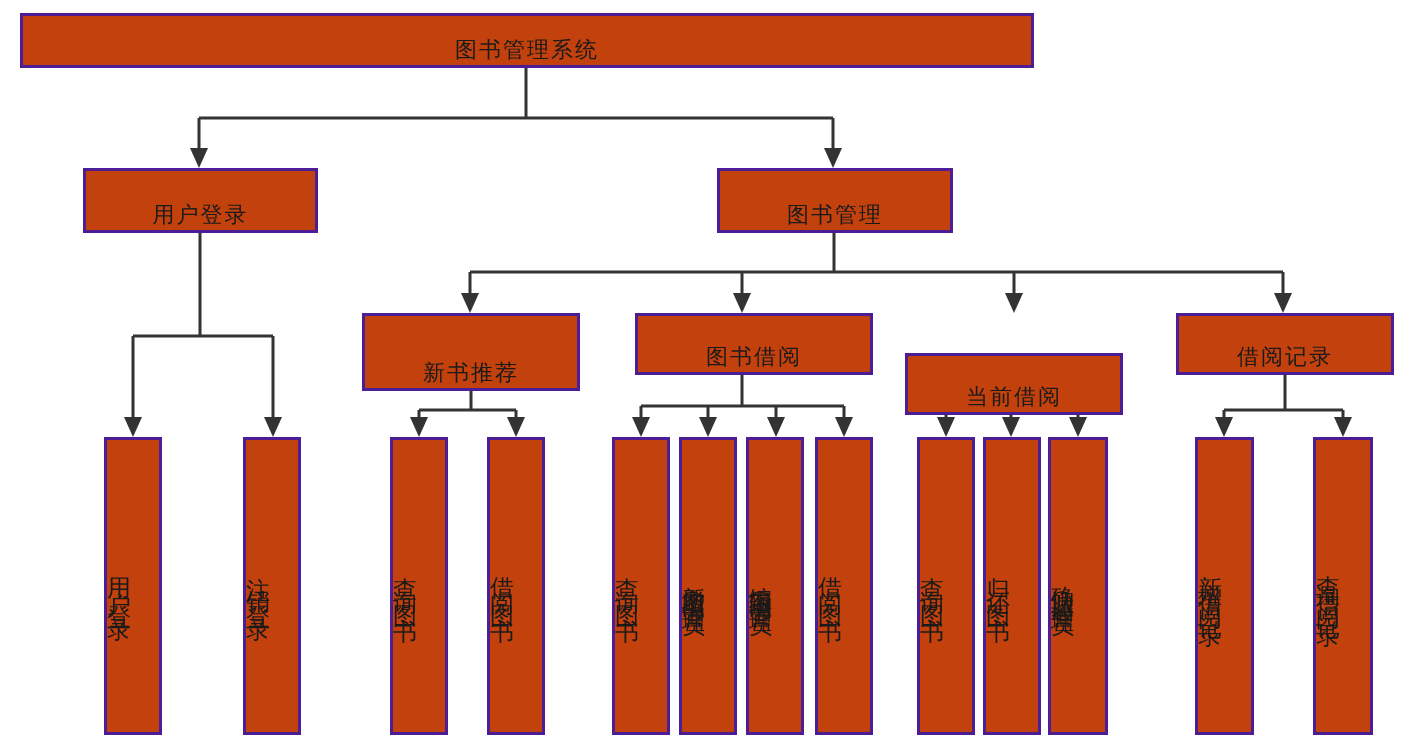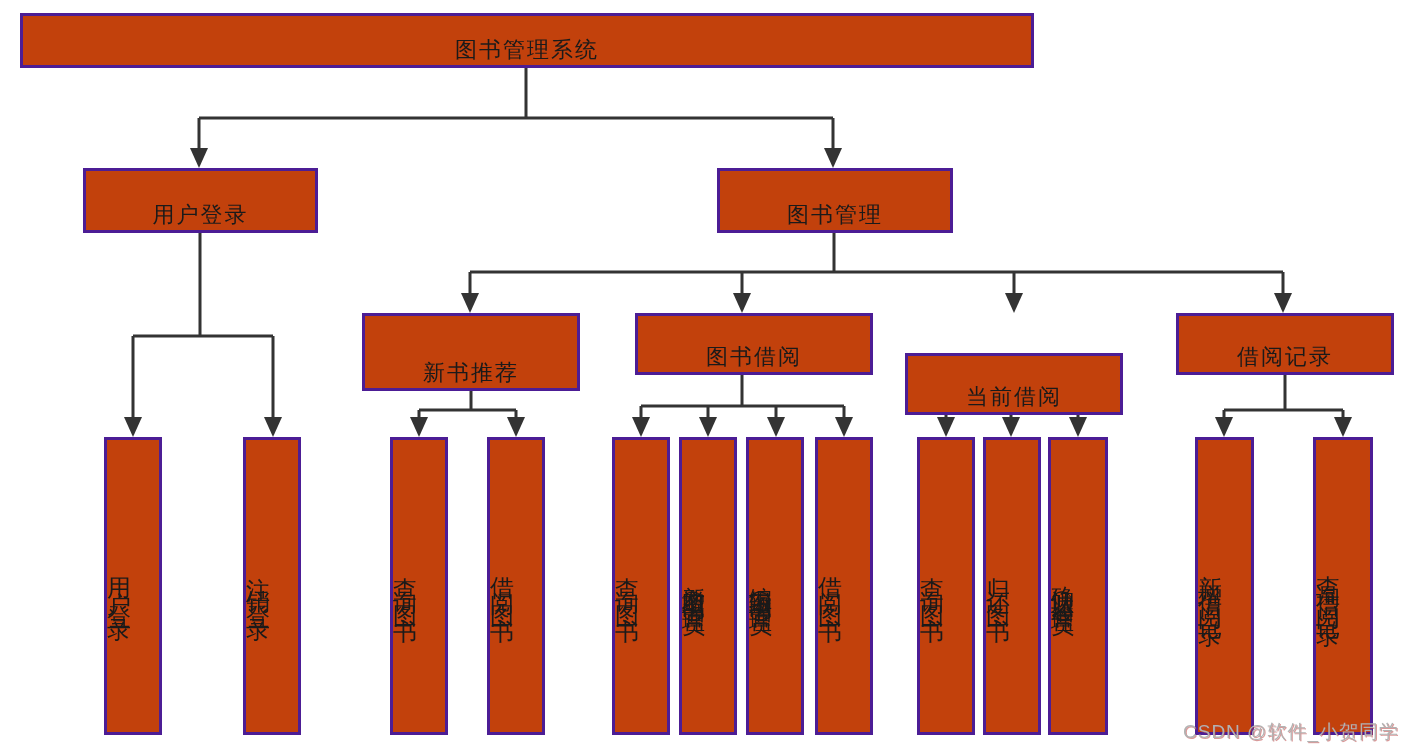--- a/index.html
+++ b/index.html
@@ -190,15 +190,14 @@
     <span>确认归还（管理员）</span>
   </div>
 
   <div class="node leaf med n-e1">
     <span>新增借阅记录</span>
   </div>
   <div class="node leaf med n-e2">
     <span>查询借阅记录</span>
   </div>
 
-  <div class="watermark">CSDN @软件_小贺同学</div>
 
 </div>
 
 </body></html>

